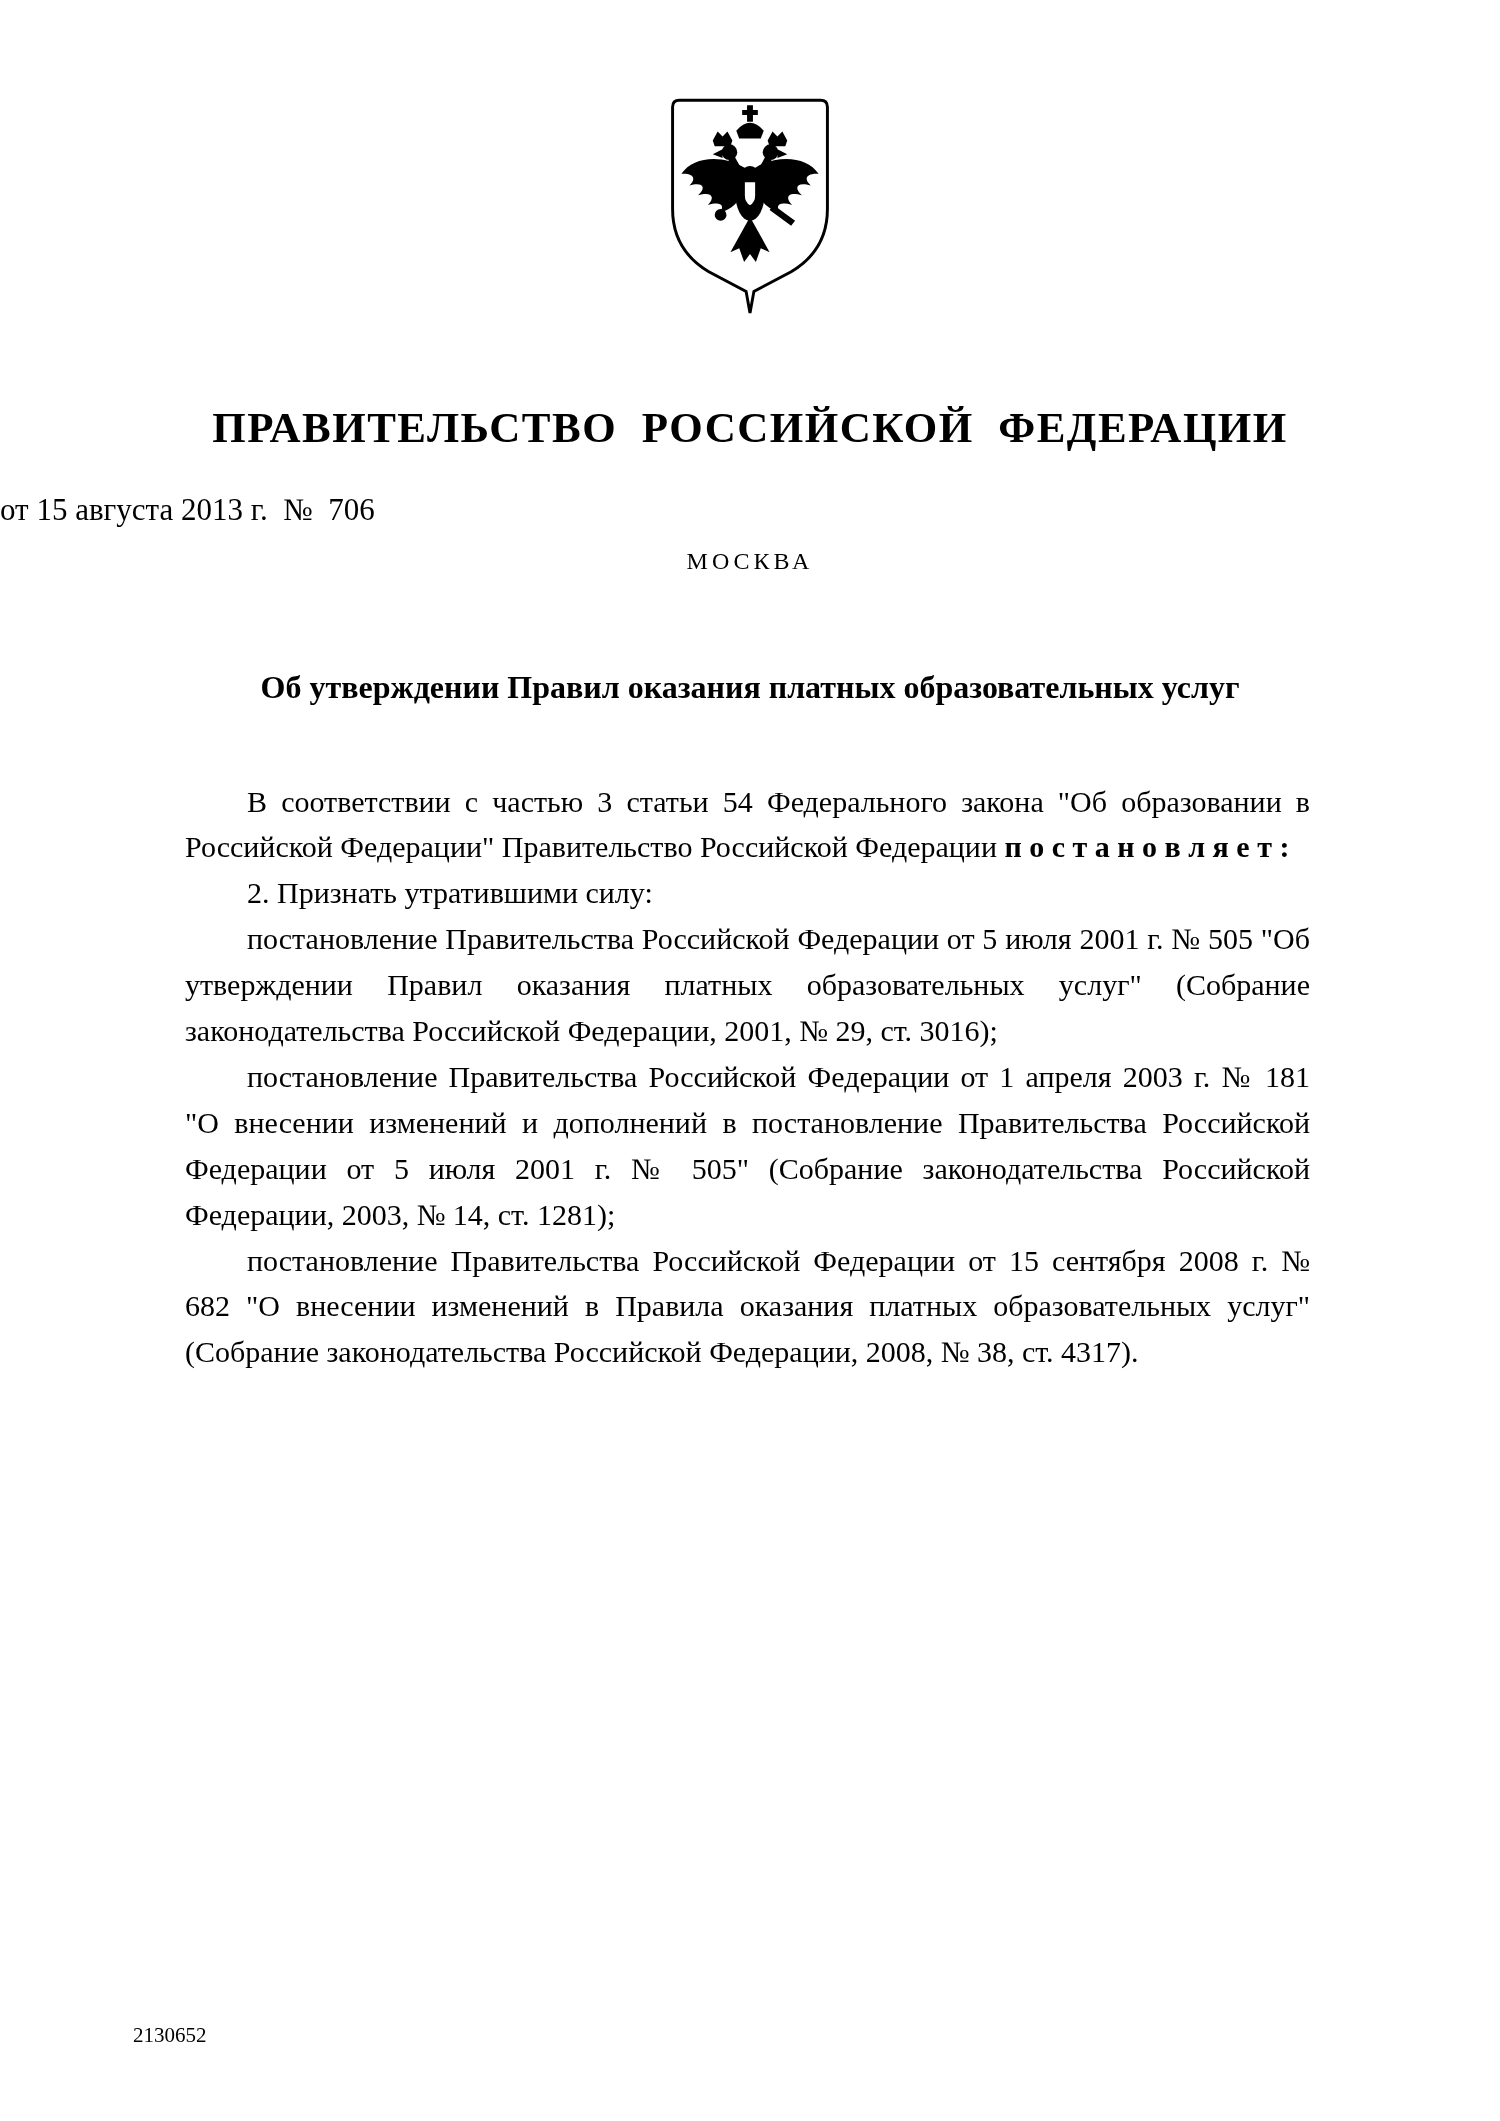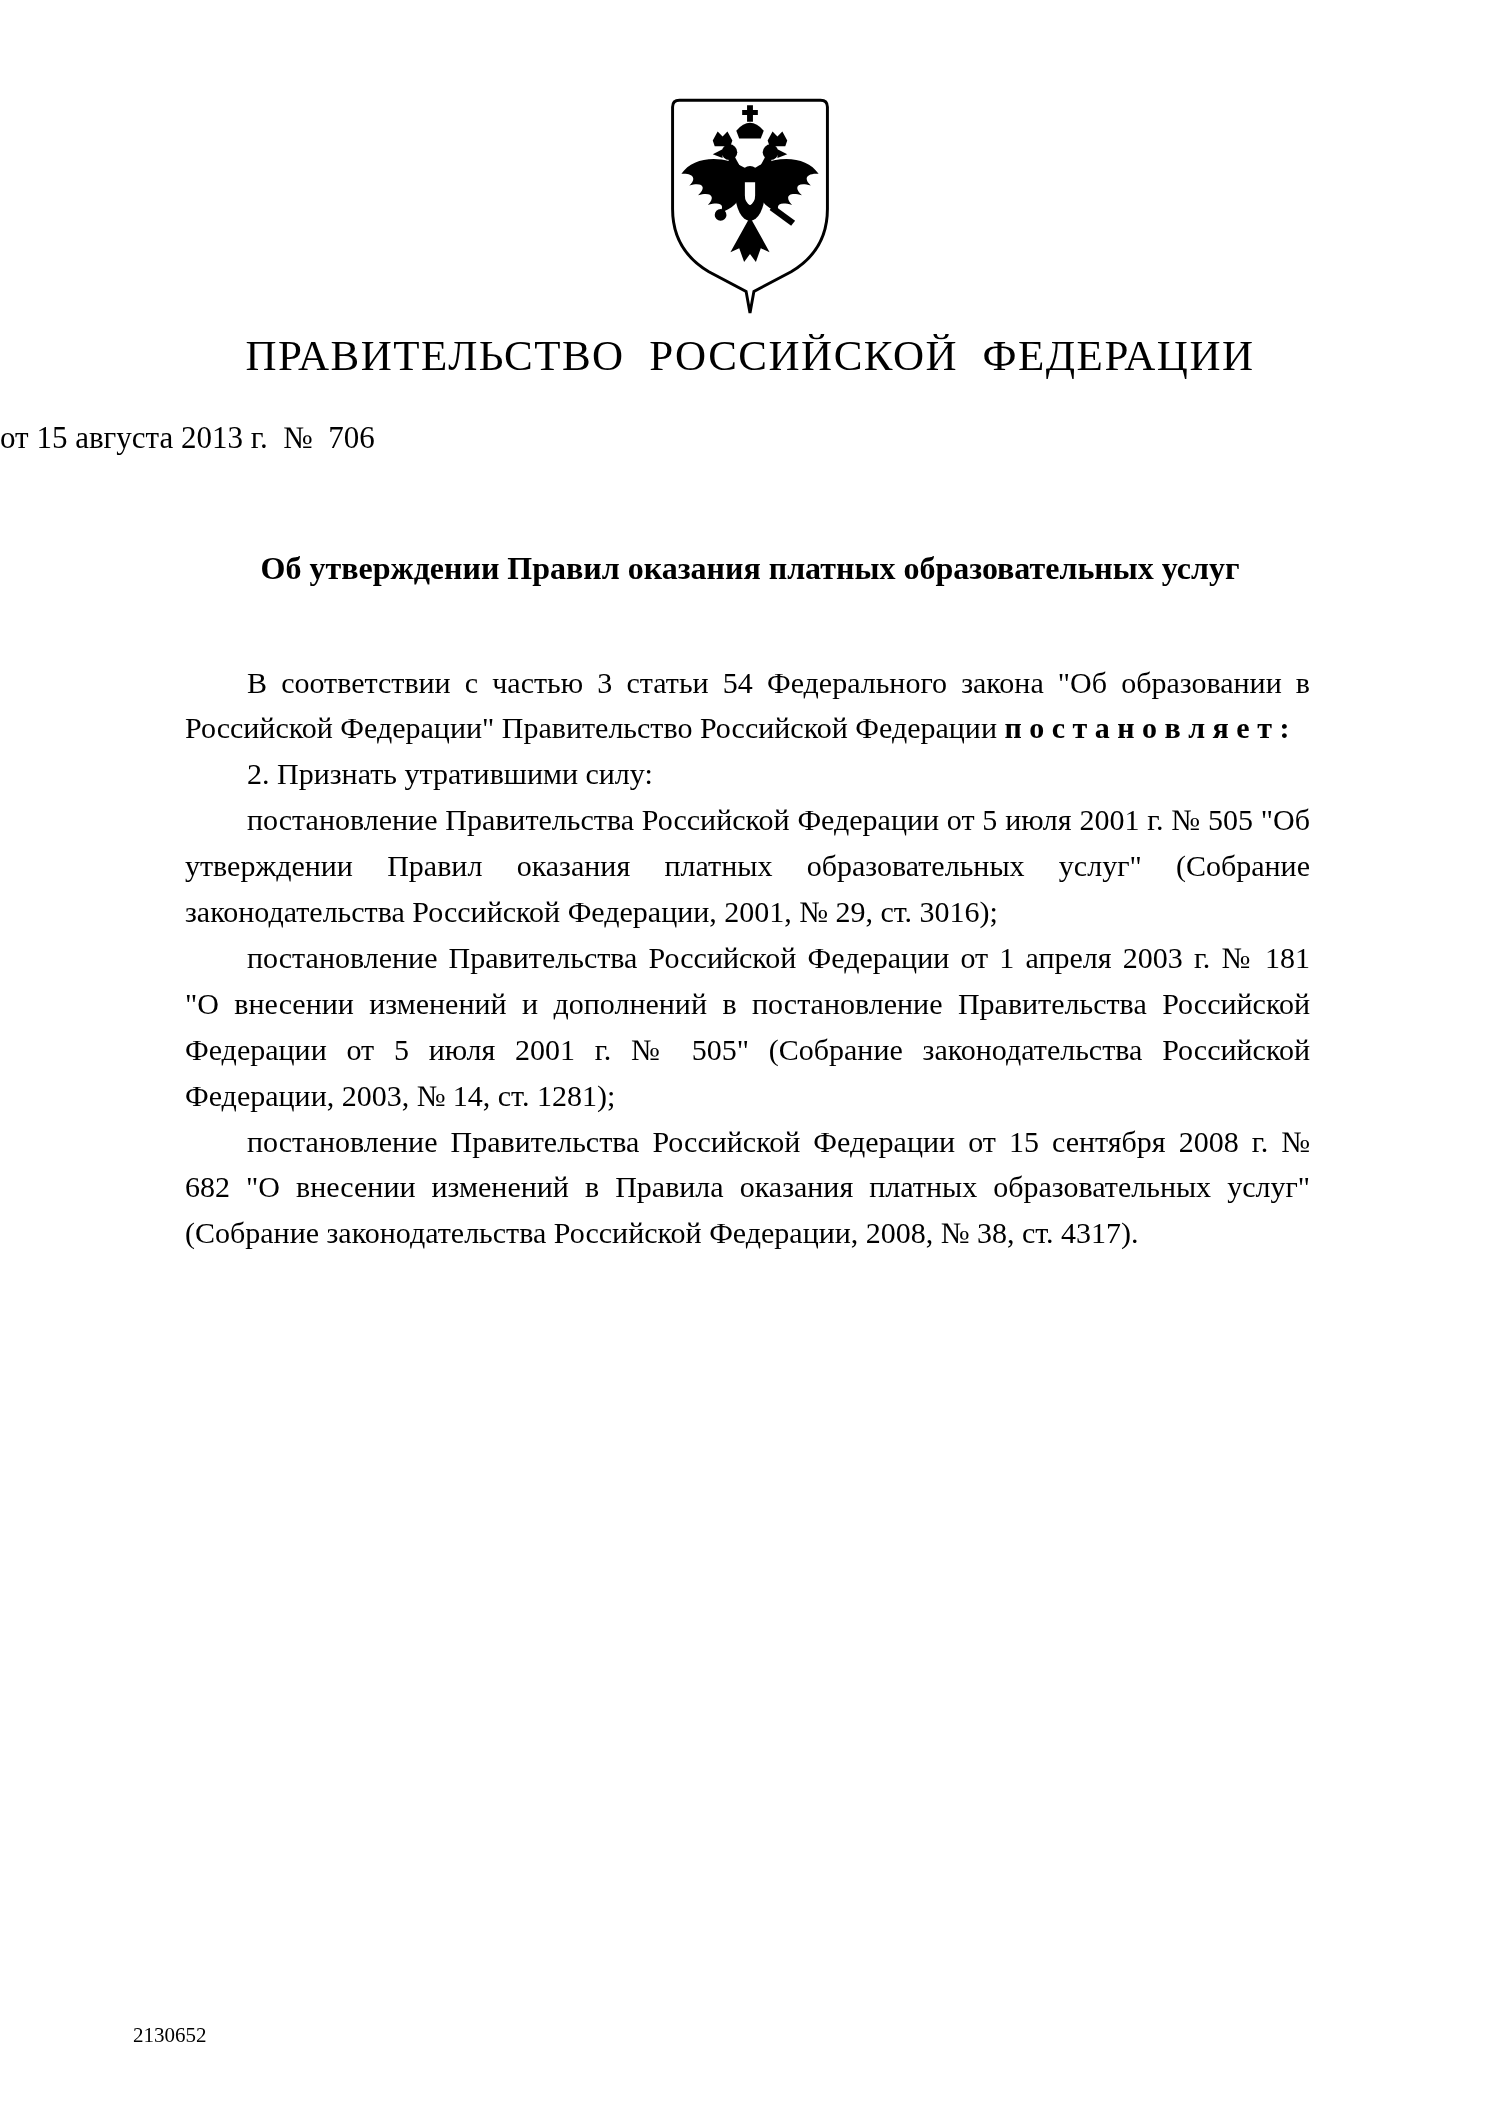--- a/index.html
+++ b/index.html
@@ -12,22 +12,23 @@
     color: #000000;
     font-family: "Liberation Serif", "DejaVu Serif", serif;
     box-sizing: border-box;
     overflow: hidden;
   }
   .emblem {
     padding-top: 95px;
     text-align: center;
   }
   .org-name {
+    margin-top: 72px;
     text-align: center;
-    font-weight: normal;
+    font-weight: bold;
     font-size: 43px;
     letter-spacing: 1.5px;
     white-space: pre-wrap;
   }
   .doc-type {
     margin-top: 46px;
     text-align: center;
     font-size: 34px;
     letter-spacing: 10px;
   }
@@ -109,20 +110,21 @@
 
       <path d="M94 88 h12 v14 q0 8 -6 11 q-6 -3 -6 -11 Z" fill="#ffffff" stroke="#000000" stroke-width="1.5"></path>
     </svg>
   </div>
 
   <div class="org-name">ПРАВИТЕЛЬСТВО  РОССИЙСКОЙ  ФЕДЕРАЦИИ</div>
 
 
   <div class="date-line">от 15 августа 2013 г.  №  706</div>
 
+  <div class="city">МОСКВА</div>
 
   <h1 class="doc-title">Об утверждении Правил оказания платных образовательных услуг</h1>
 
   <div class="doc-body">
     <p><span>В соответствии с частью 3 статьи 54 Федерального закона "Об образовании в Российской Федерации" Правительство Российской Федерации </span><span class="spaced-bold">п о с т а н о в л я е т :</span></p>
     <p>2. Признать утратившими силу:</p>
     <p>постановление Правительства Российской Федерации от 5 июля 2001 г. № 505 "Об утверждении Правил оказания платных образовательных услуг" (Собрание законодательства Российской Федерации, 2001, № 29, ст. 3016);</p>
     <p>постановление Правительства Российской Федерации от 1 апреля 2003 г. № 181 "О внесении изменений и дополнений в постановление Правительства Российской Федерации от 5 июля 2001 г. № 505" (Собрание законодательства Российской Федерации, 2003, № 14, ст. 1281);</p>
     <p>постановление Правительства Российской Федерации от 15 сентября 2008 г. № 682 "О внесении изменений в Правила оказания платных образовательных услуг" (Собрание законодательства Российской Федерации, 2008, № 38, ст. 4317).</p>
   </div>

